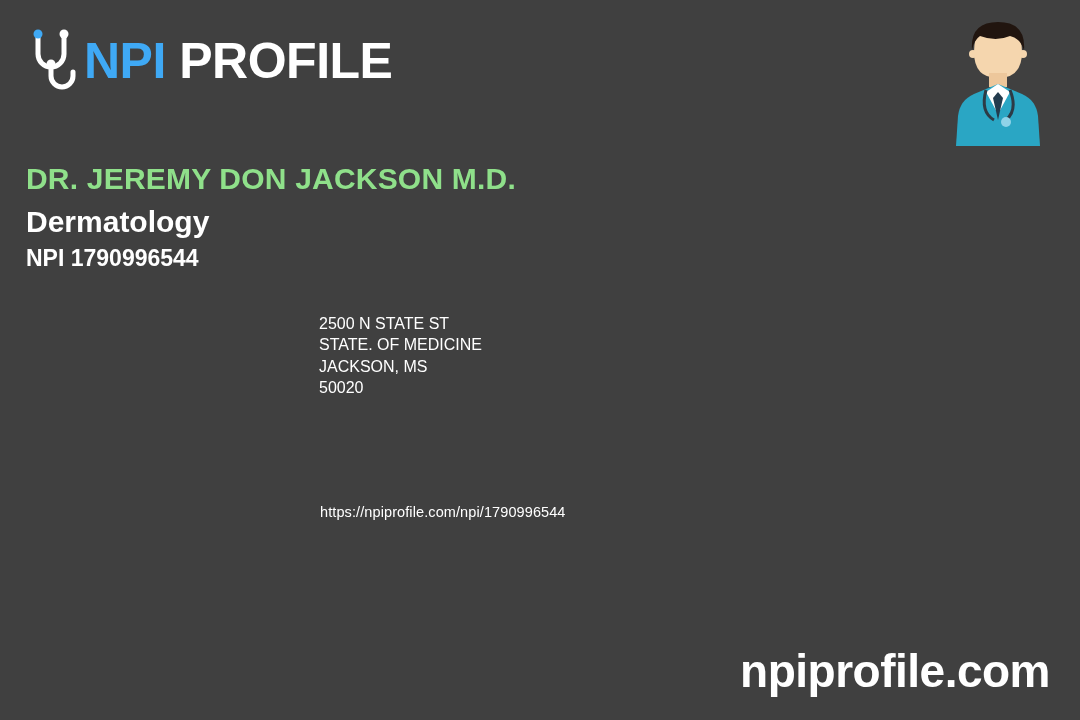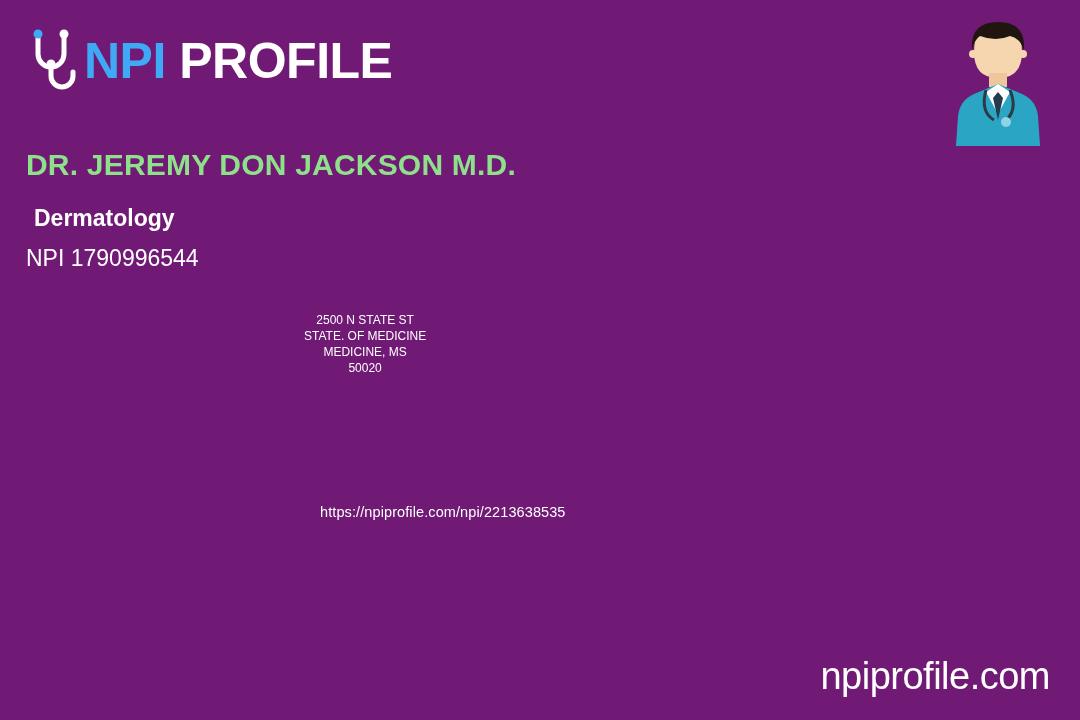--- a/index.html
+++ b/index.html
@@ -10,21 +10,21 @@
     width: 1080px;
     height: 720px;
     background: #0b4f6c;
     font-family: "Liberation Sans", sans-serif;
     overflow: hidden;
   }
   .card {
     position: relative;
     width: 1080px;
     height: 720px;
-    background: #701a75;
+    background: #404040;
   }
 
   
   .logo-row {
     position: absolute;
     left: 26px;
     top: 28px;
     display: flex;
     align-items: center;
   }
@@ -50,74 +50,72 @@
     right: 28px;
     top: 18px;
     width: 108px;
     height: 128px;
   }
 
   
   .provider-name {
     position: absolute;
     left: 26px;
-    top: 148px;
+    top: 162px;
     font-size: 30px;
     font-weight: bold;
     color: #8fe08a;
     letter-spacing: 0.2px;
   }
   .specialty {
     position: absolute;
     left: 26px;
     top: 205px;
-    font-size: 23px;
+    font-size: 30px;
     font-weight: bold;
     color: #ffffff;
-    margin-left: 8px;
   }
   .npi-number {
     position: absolute;
     left: 26px;
     top: 245px;
     font-size: 23px;
-    font-weight: normal;
+    font-weight: bold;
     color: #ffffff;
   }
 
   
   .address-block {
     position: absolute;
-    left: 304px;
+    left: 319px;
     top: 313px;
     color: #ffffff;
-    font-size: 12px;
+    font-size: 16px;
     line-height: 1.33;
     font-weight: normal;
-    text-align: center;
   }
   .address-block div { white-space: nowrap; }
 
   .profile-url {
     position: absolute;
     left: 320px;
     top: 504px;
     color: #ffffff;
     font-size: 14.5px;
     letter-spacing: 0.1px;
   }
 
   
   .footer-domain {
     position: absolute;
     right: 30px;
     bottom: 22px;
     color: #ffffff;
-    font-size: 38px;
-    font-weight: normal;
+    font-size: 46px;
+    font-weight: bold;
     letter-spacing: -0.5px;
   }
 </style>
 </head>
 <body>
 
 <div class="card">
 
   <div class="logo-row">
     <span class="stetho-icon">
@@ -156,21 +154,21 @@
     </svg>
   </div>
 
   <div class="provider-name">DR. JEREMY DON JACKSON M.D.</div>
   <div class="specialty">Dermatology</div>
   <div class="npi-number">NPI 1790996544</div>
 
   <div class="address-block">
     <div>2500 N STATE ST</div>
     <div>STATE. OF MEDICINE</div>
-    <div>MEDICINE, MS</div>
+    <div>JACKSON, MS</div>
     <div>50020</div>
   </div>
 
-  <div class="profile-url">https://npiprofile.com/npi/2213638535</div>
+  <div class="profile-url">https://npiprofile.com/npi/1790996544</div>
 
   <div class="footer-domain">npiprofile.com</div>
 
 </div>
 
 </body></html>

